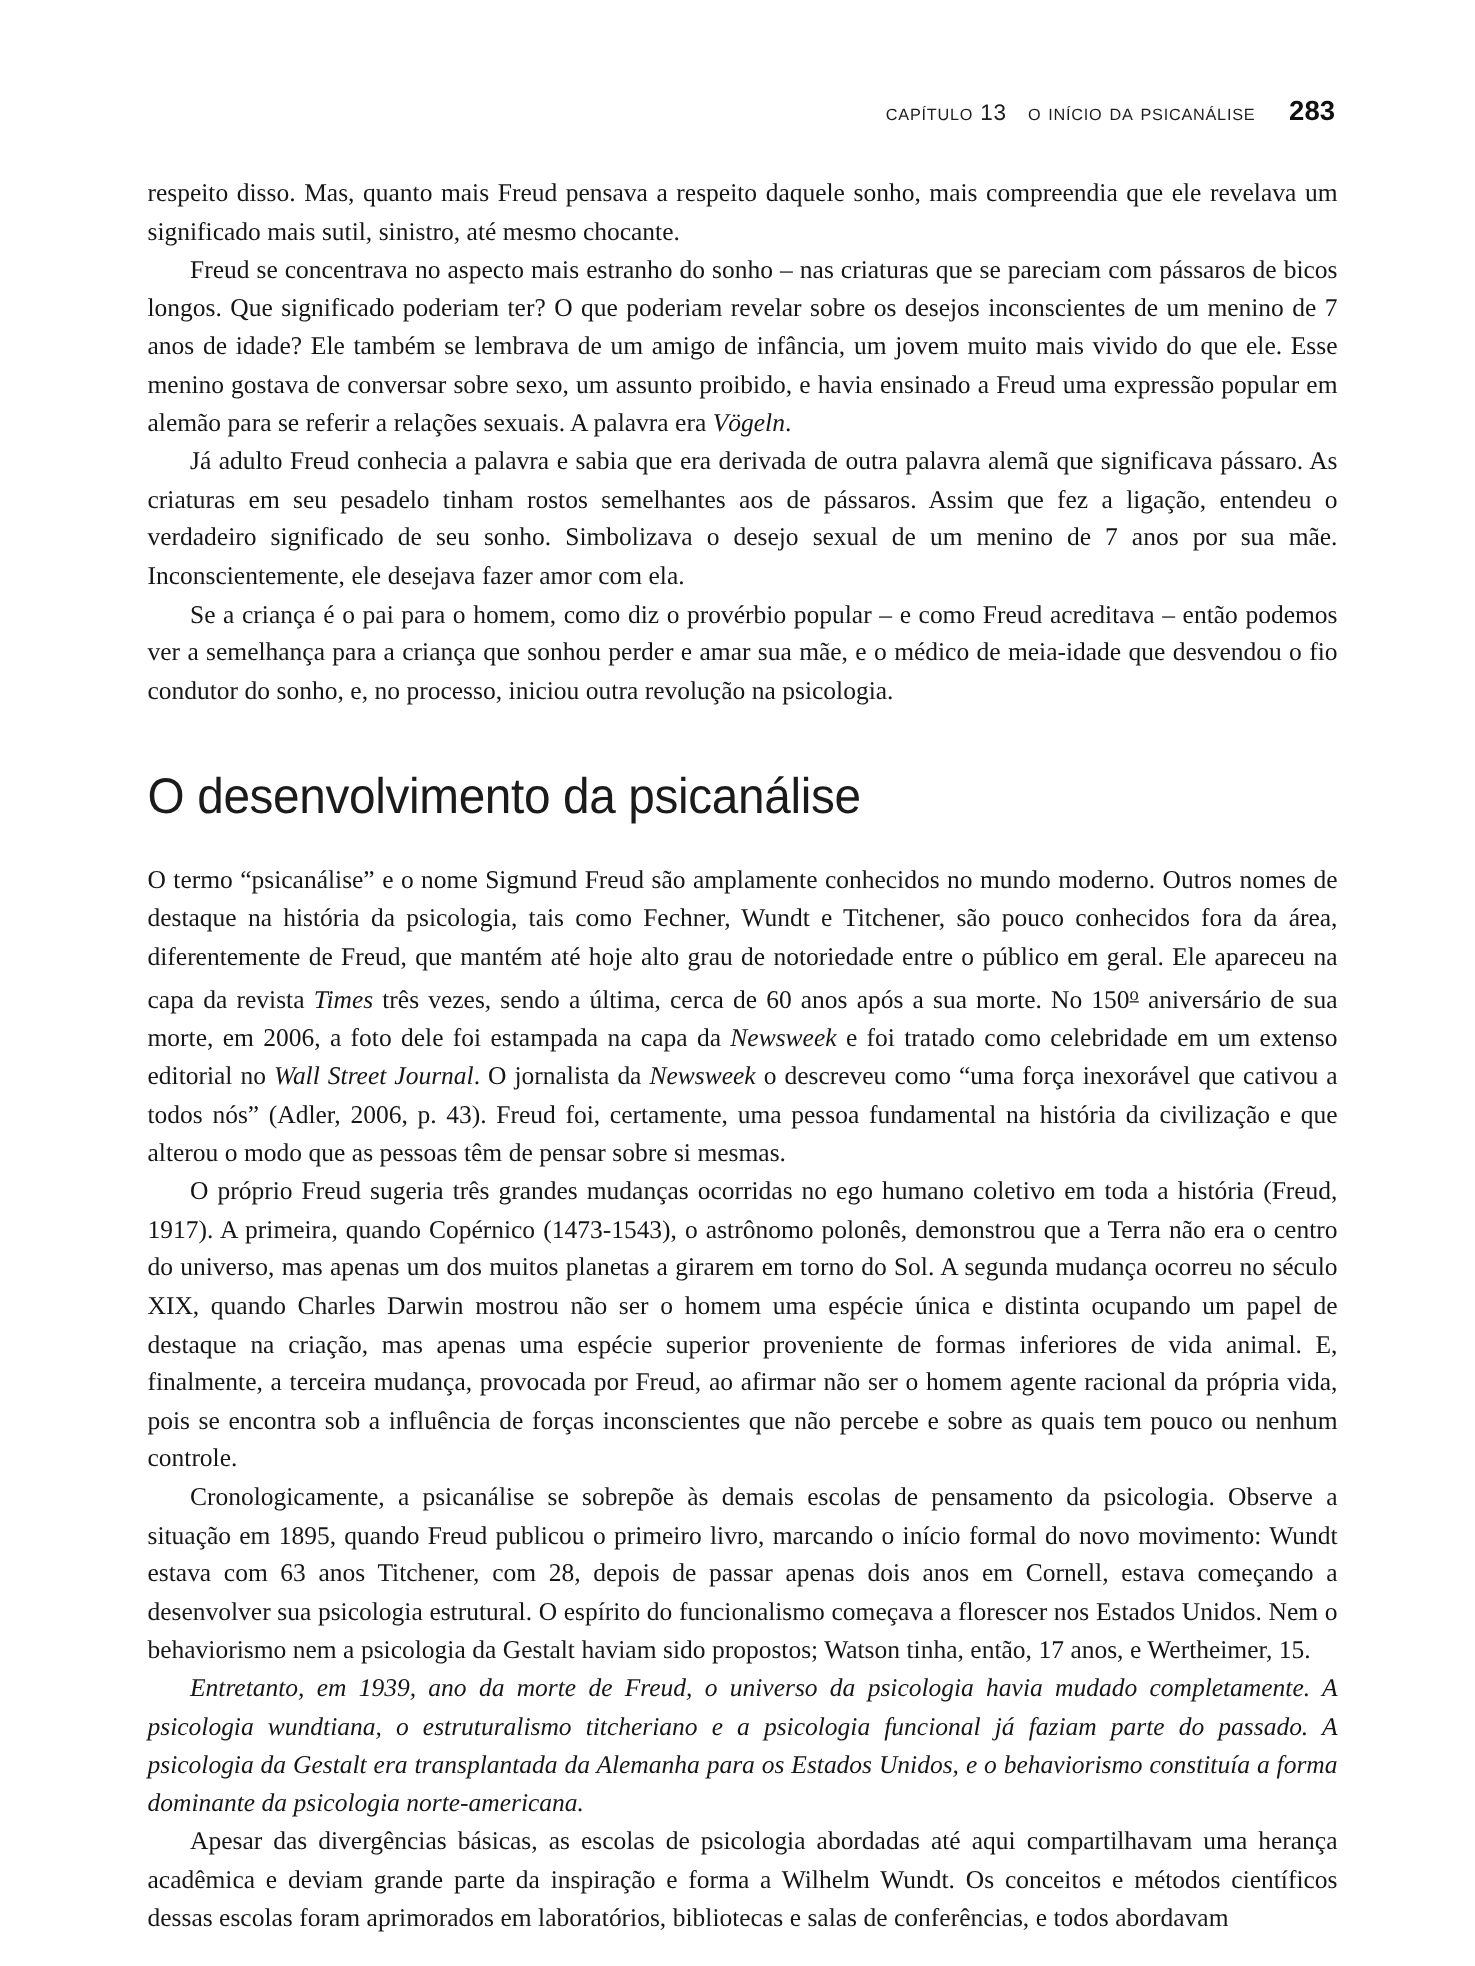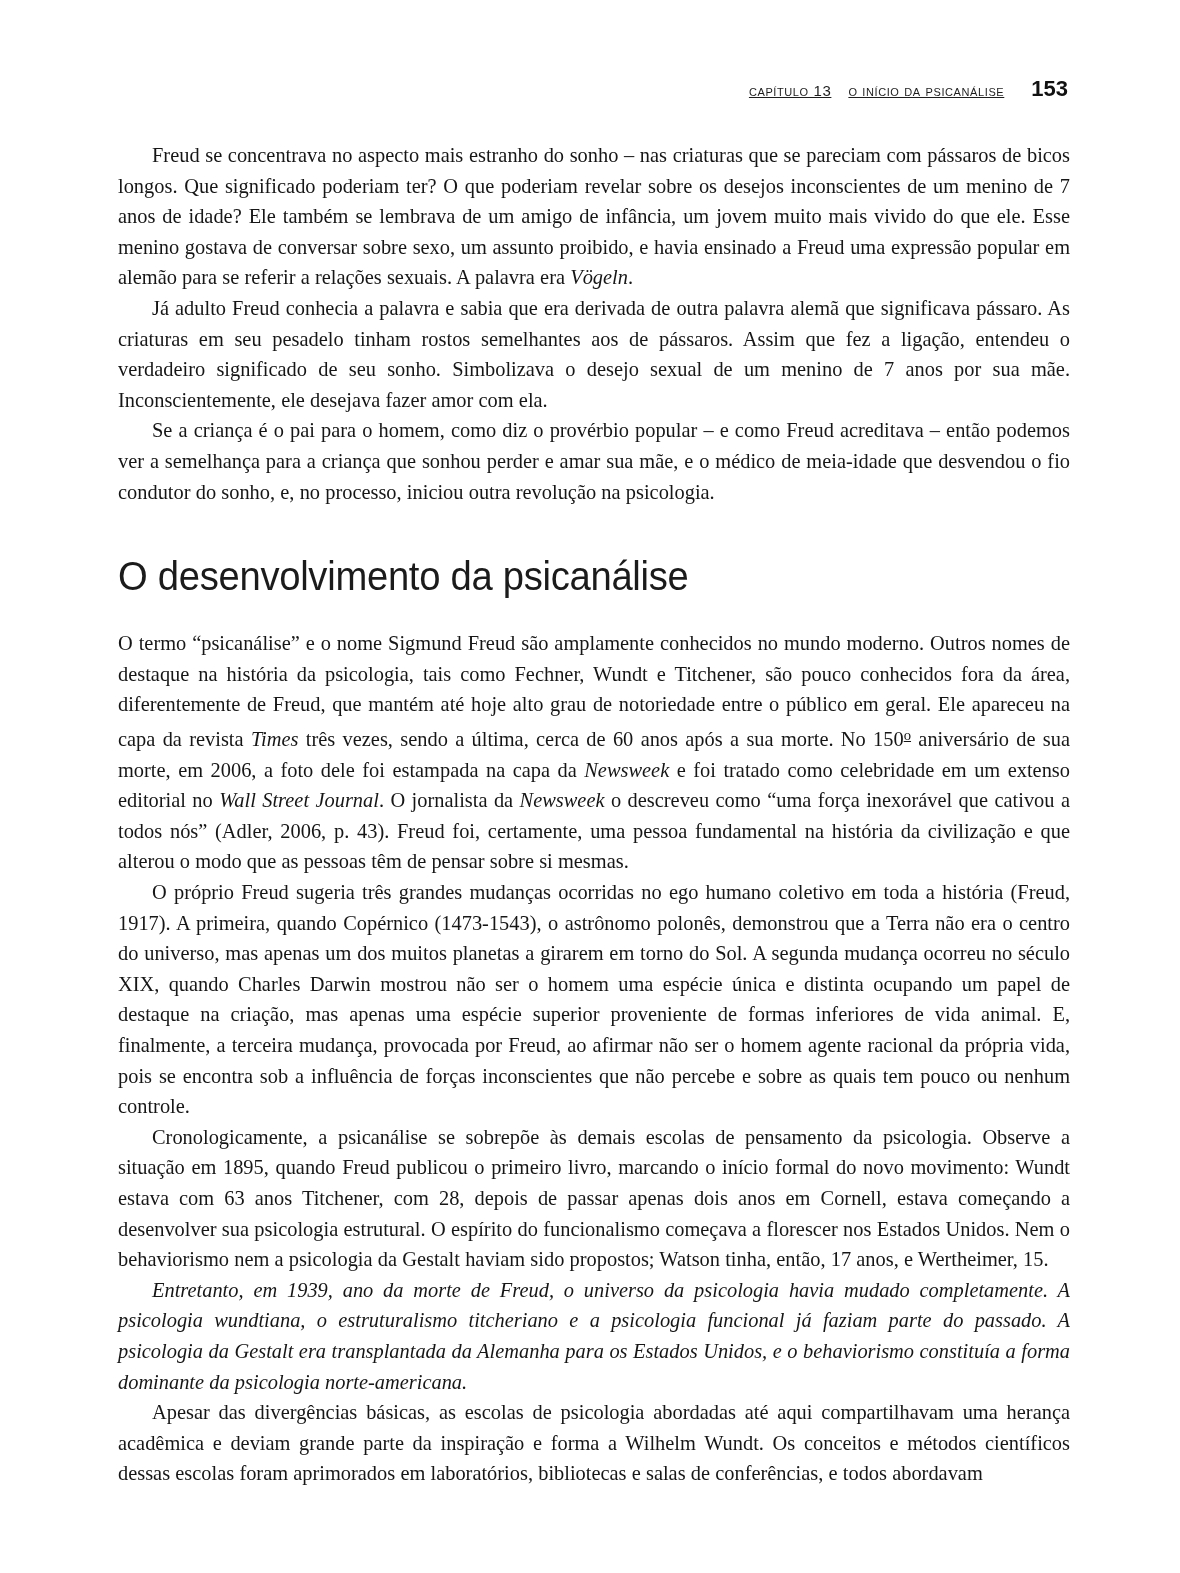--- a/index.html
+++ b/index.html
@@ -30,26 +30,25 @@
     top: 76px;
     right: 112px;
     display: flex;
     align-items: baseline;
     gap: 17px;
     white-space: nowrap;
   }
   .rh-chapter,
   .rh-title {
     font-family: "Liberation Sans", "DejaVu Sans", sans-serif;
-    font-size: 15px;
+    font-size: 18px;
     letter-spacing: 0.6px;
     color: #1d1d1d;
     font-variant: small-caps;
     text-transform: lowercase;
-    text-decoration: underline;
   }
   .rh-chapter::first-letter { }
   .rh-page {
     font-family: "Liberation Sans", "DejaVu Sans", sans-serif;
     font-size: 22px;
     font-weight: bold;
     color: #111111;
     letter-spacing: 0px;
     margin-left: 10px;
   }
@@ -108,25 +107,28 @@
   .fade-2 { color: #2a2a2a; }
 </style>
 </head>
 <body>
 
 <div class="page">
 
   <div class="running-head">
     <span class="rh-chapter">Capítulo 13</span>
     <span class="rh-title">O início da psicanálise</span>
-    <span class="rh-page">153</span>
+    <span class="rh-page">283</span>
   </div>
 
   <div class="column">
 
+    <p class="body">
+      <span>respeito disso. Mas, quanto mais Freud pensava a respeito daquele sonho, mais compreendia que ele revelava um significado mais sutil, sinistro, até mesmo chocante.</span>
+    </p>
 
     <p class="body indent">
       <span>Freud se concentrava no aspecto mais estranho do sonho – nas criaturas que se pareciam com pássaros de bicos longos. Que significado poderiam ter? O que poderiam revelar sobre os desejos inconscientes de um menino de 7 anos de idade? Ele também se lembrava de um amigo de infância, um jovem muito mais vivido do que ele. Esse menino gostava de conversar sobre sexo, um assunto proibido, e havia ensinado a Freud uma expressão popular em alemão para se referir a relações sexuais. A palavra era </span><i>Vögeln</i><span>.</span>
     </p>
 
     <p class="body indent">
       <span>Já adulto Freud conhecia a palavra e sabia que era derivada de outra palavra alemã que significava pássaro. As criaturas em seu pesadelo tinham rostos semelhantes aos de pássaros. Assim que fez a ligação, entendeu o verdadeiro significado de seu sonho. Simbolizava o desejo sexual de um menino de 7 anos por sua mãe. Inconscientemente, ele desejava fazer amor com ela.</span>
     </p>
 
     <p class="body indent">

